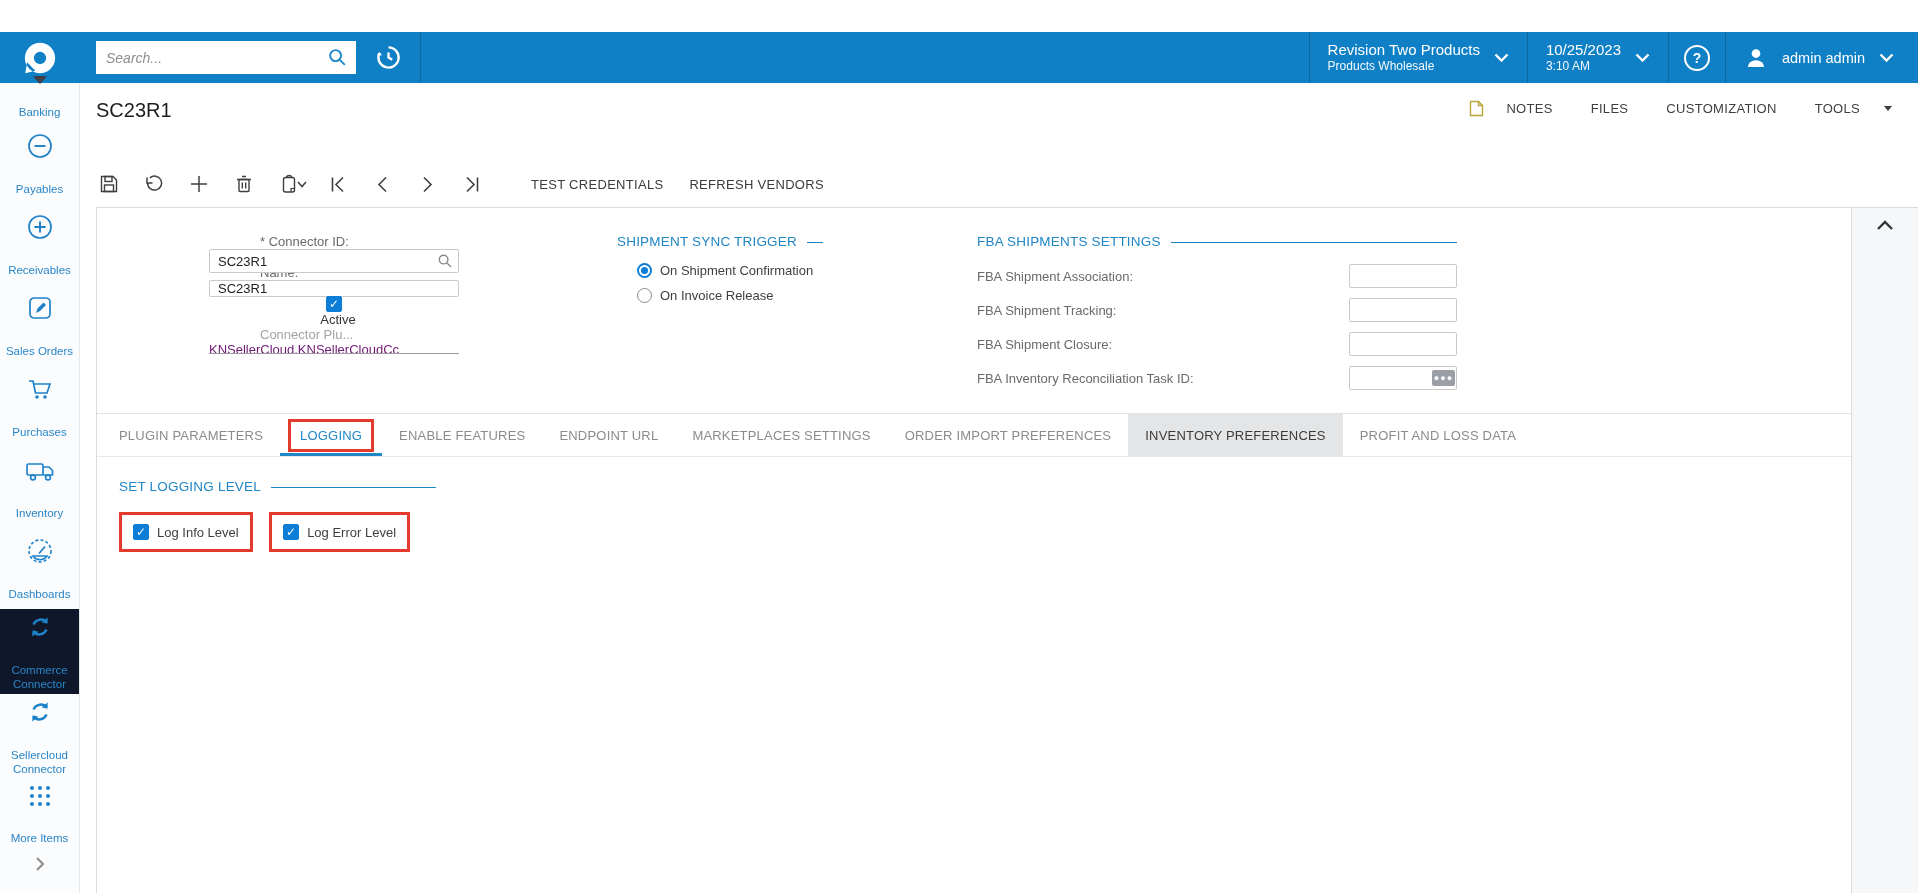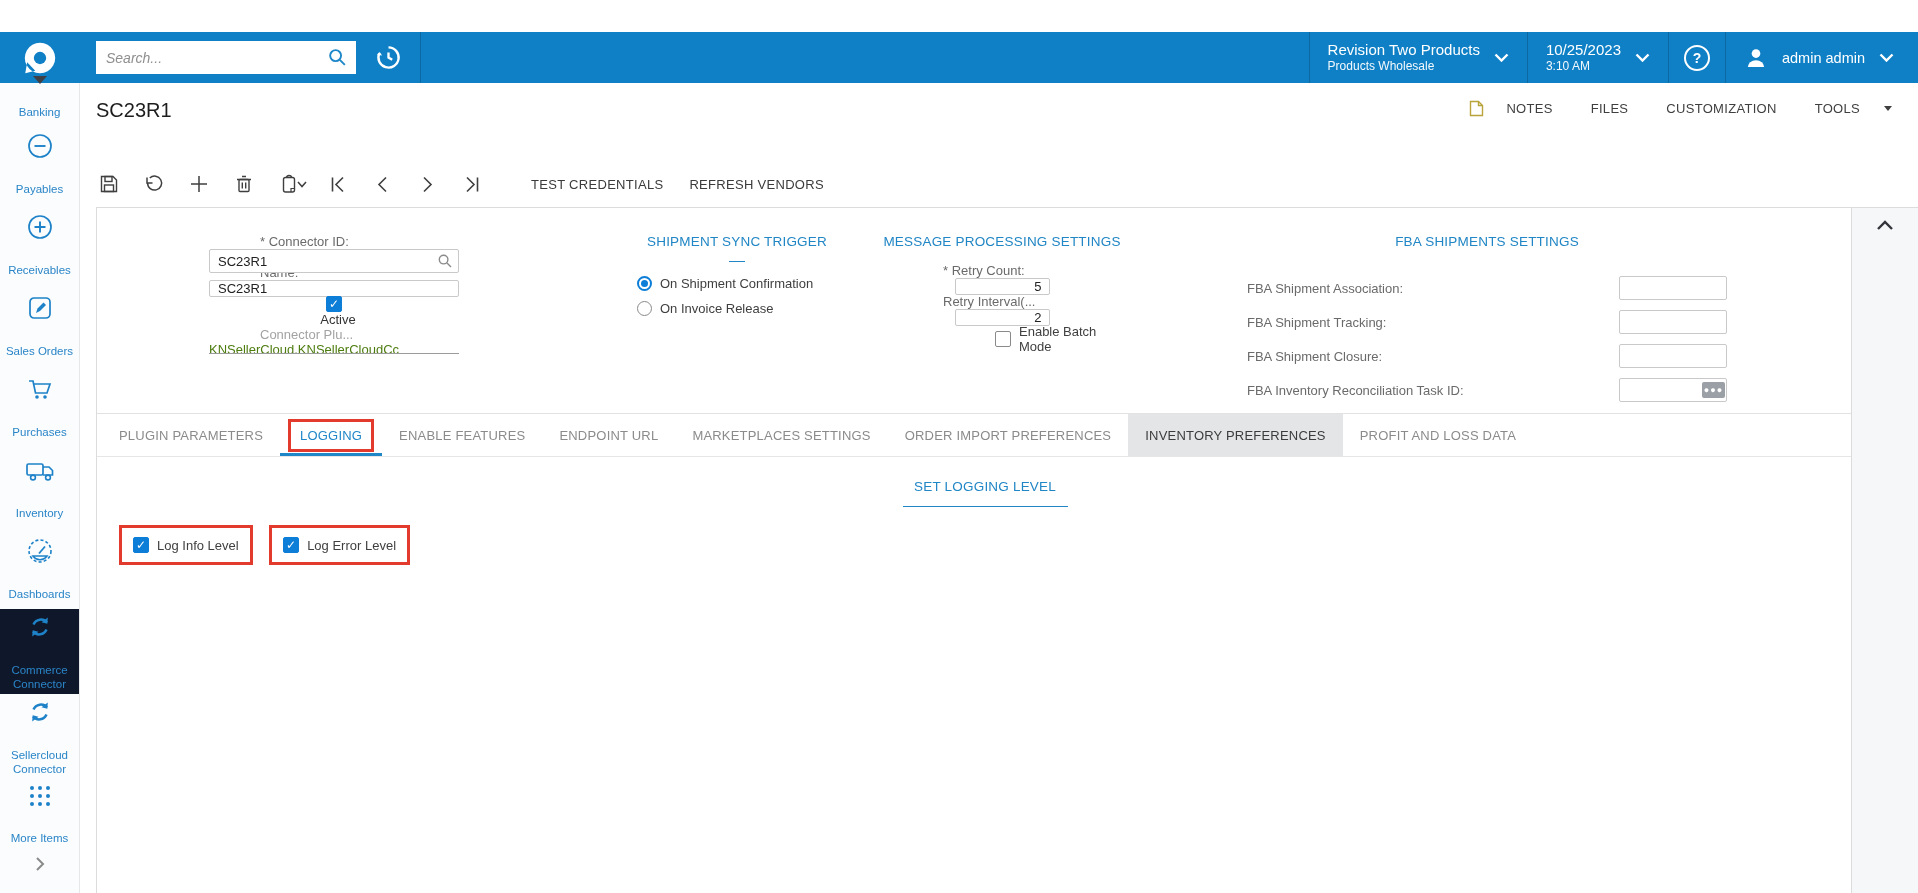--- a/index.html
+++ b/index.html
@@ -76,24 +76,24 @@
   .fcol3 { width:250px; margin-left:20px; }
   .fcol4 { width:480px; margin-left:120px; }
   .frow { display:flex; align-items:center; height:27px; margin-bottom:4px;flex-direction:column; }
   .flabel { width:148px; font-size:13px; color:#6a6a6a; }
   .flabel.dim { color:#a3a3a3; }
   .tbox { width:250px; height:24px; border:1px solid #c9c9c9; border-radius:2px;
     font-size:13px; color:#222; padding:0 8px; font-family:inherit; outline:none; }
   .lookup-wrap { position:relative; width:250px; }
   .lookup-wrap .tbox { width:100%; padding-right:26px; }
   .lookup-wrap svg { position:absolute; right:6px; top:4px; }
-  .underline-val { width:250px; font-size:13px; color:#4d7c0f; border-bottom:1px solid #9b9b9b;
+  .underline-val { width:250px; font-size:13px; color:#701a75; border-bottom:1px solid #9b9b9b;
     padding-bottom:3px; white-space:nowrap; overflow:hidden; }
   .section-head { color:#2186c5; font-size:13.5px; letter-spacing:.2px; display:flex;
-    align-items:center; gap:10px; margin-bottom:14px; white-space:nowrap;flex-direction:column; }
+    align-items:center; gap:10px; margin-bottom:14px; white-space:nowrap; }
   .hline { height:1px; background:#2186c5; margin-top:2px; }
   .hline.short { width:16px; }
   .hline.grow { flex:1; }
   .hline.mid { width:165px; }
   
   .cb { width:16px; height:16px; border:1px solid #8a8a8a; border-radius:2px; background:#fff;
     display:inline-flex; align-items:center; justify-content:center; flex:0 0 auto; cursor:pointer; }
   .cb.checked { background:#0d7ed8; border-color:#0d7ed8; color:#fff; font-size:12px;
     font-weight:bold; }
   .cb.checked::after { content:"\2713"; line-height:1; }
@@ -420,37 +420,20 @@
             <div class="opt-row">
               <span class="radio sel"></span>
               <span class="lbl">On Shipment Confirmation</span>
             </div>
             <div class="opt-row">
               <span class="radio"></span>
               <span class="lbl">On Invoice Release</span>
             </div>
           </div>
 
-          <div class="fcol3">
-            <div class="section-head">
-              <span>MESSAGE PROCESSING SETTINGS</span>
-            </div>
-            <div class="frow">
-              <span class="flabel">* Retry Count:</span>
-              <input class="numbox" value="5" style="">
-            </div>
-            <div class="frow">
-              <span class="flabel">Retry Interval(...</span>
-              <input class="numbox" value="2" style="">
-            </div>
-            <div class="batch-row">
-              <span class="cb"></span>
-              <span class="cb-label">Enable Batch Mode</span>
-            </div>
-          </div>
 
           <div class="fcol4">
             <div class="section-head">
               <span>FBA SHIPMENTS SETTINGS</span>
               <span class="hline grow"></span>
             </div>
             <div class="fba-row">
               <span class="flabel">FBA Shipment Association:</span>
               <input class="fba-box" value="" style="">
             </div>

